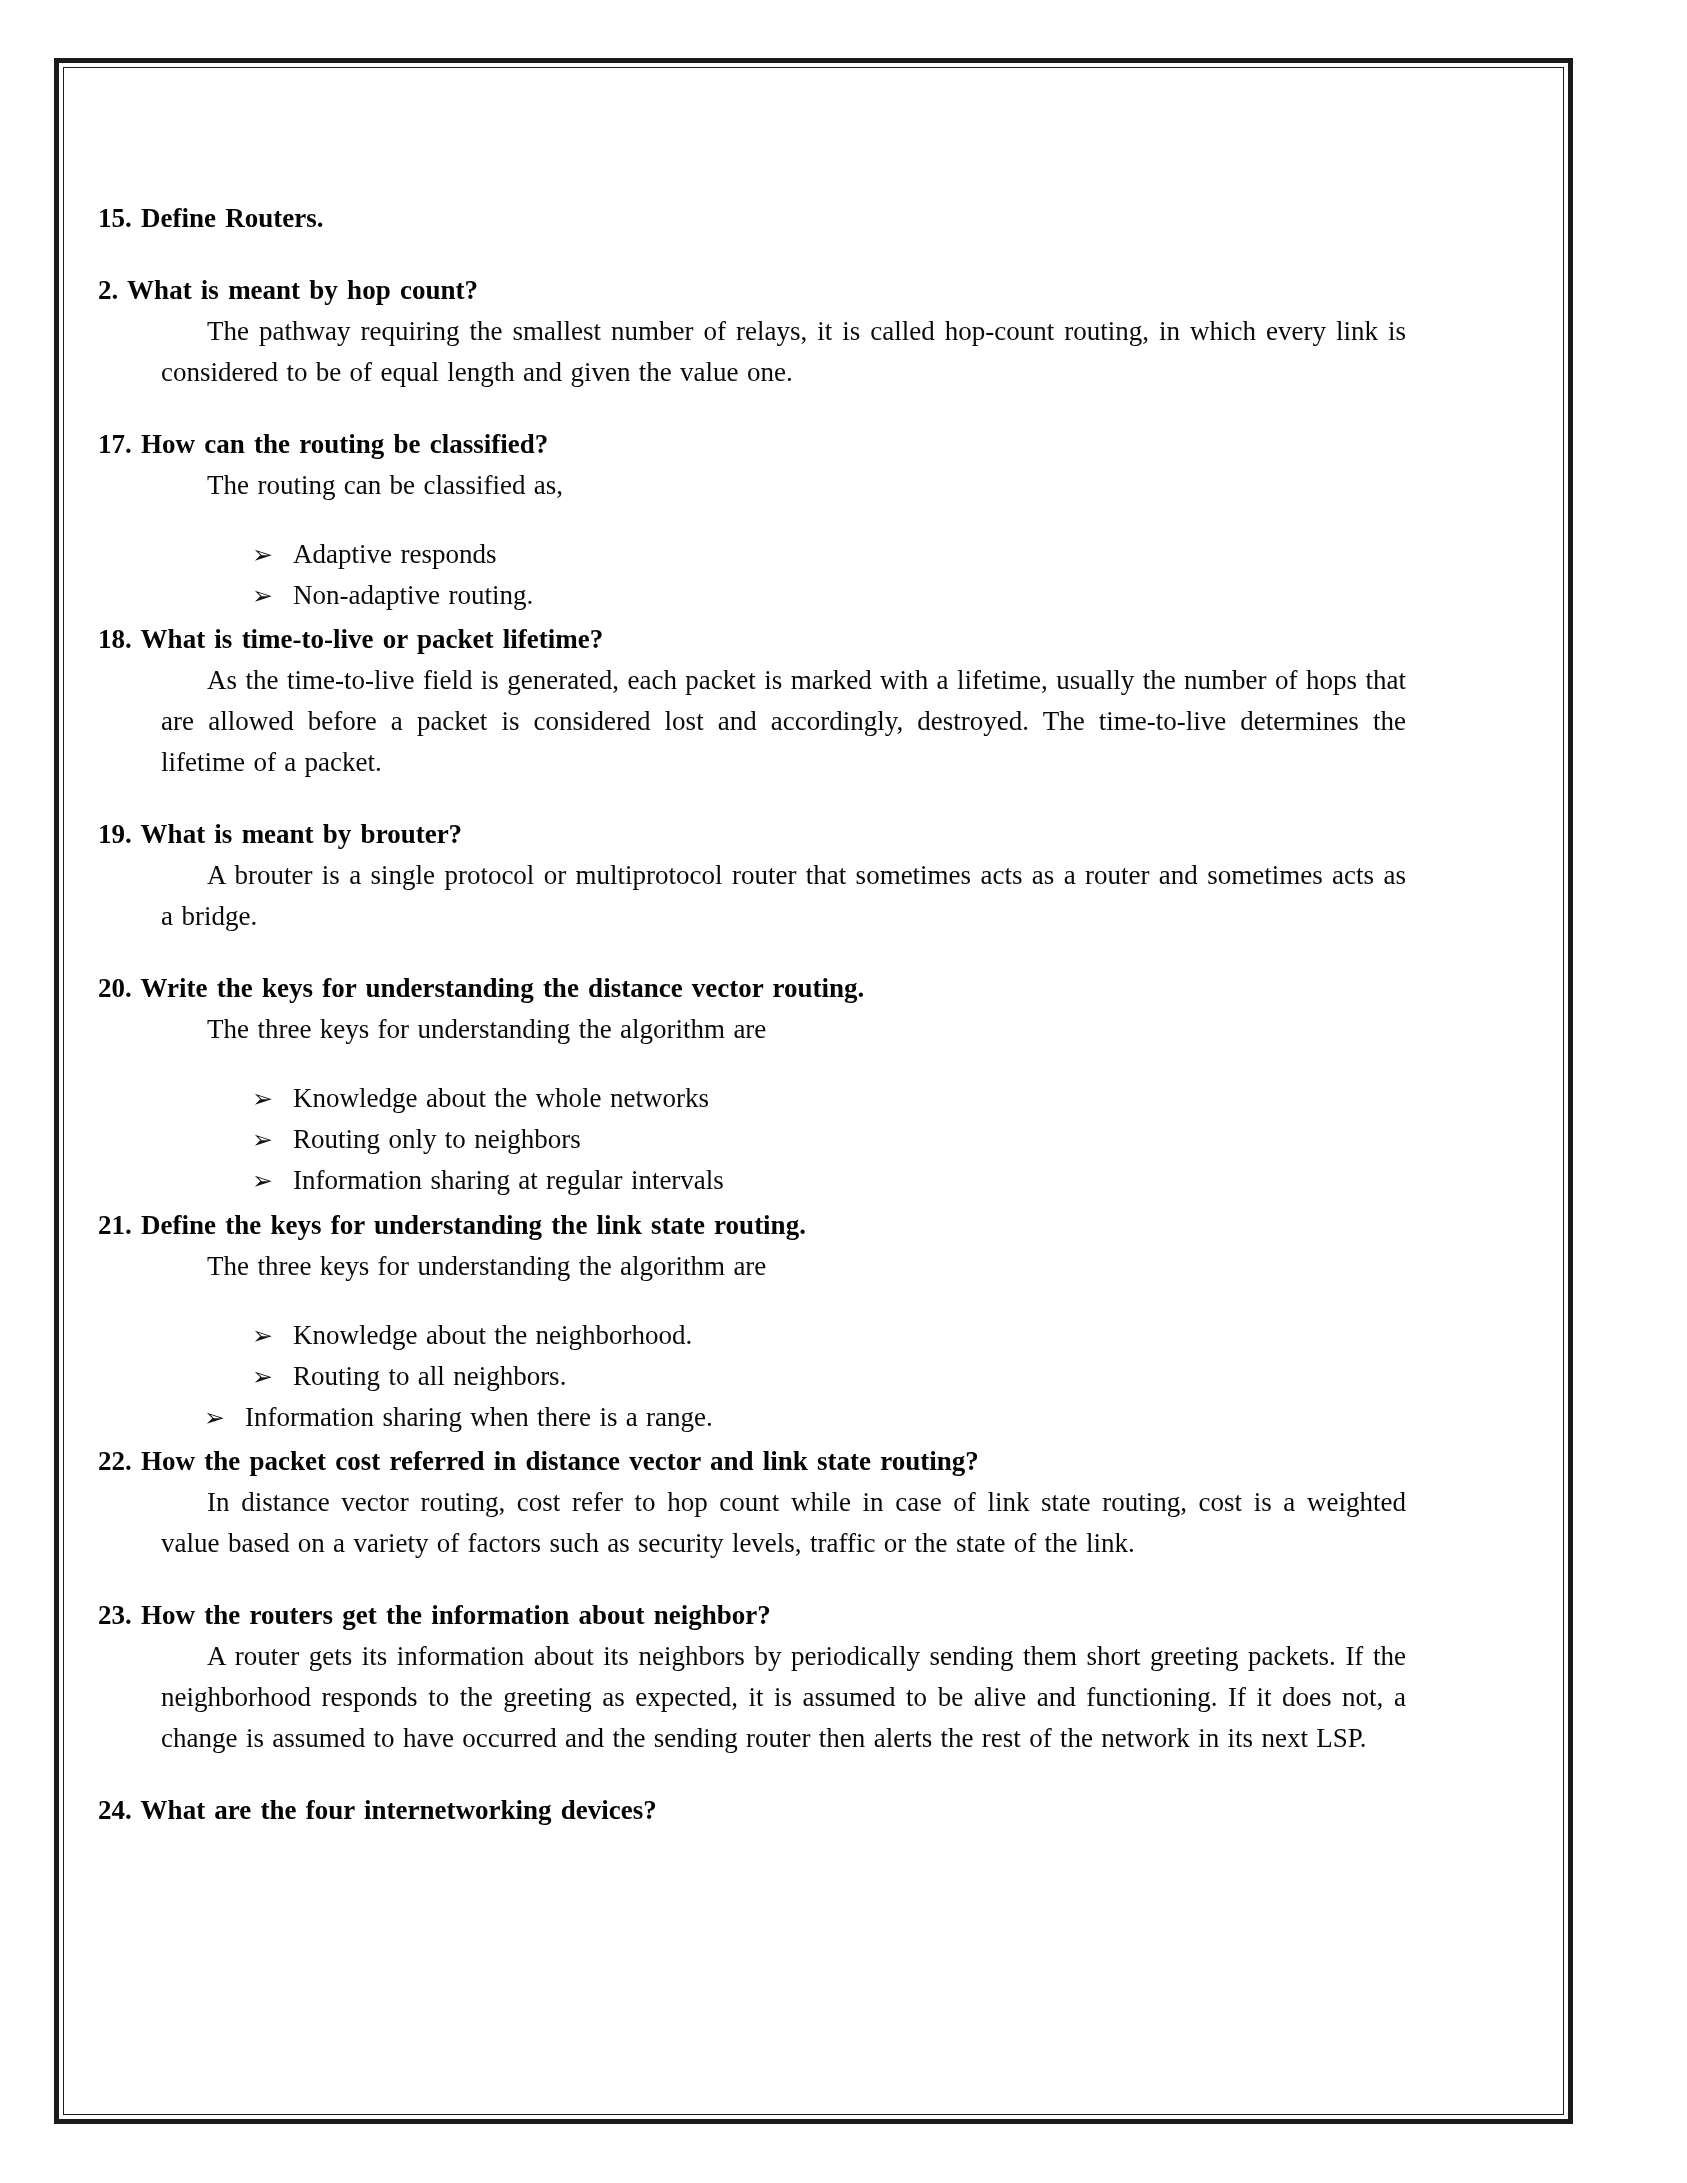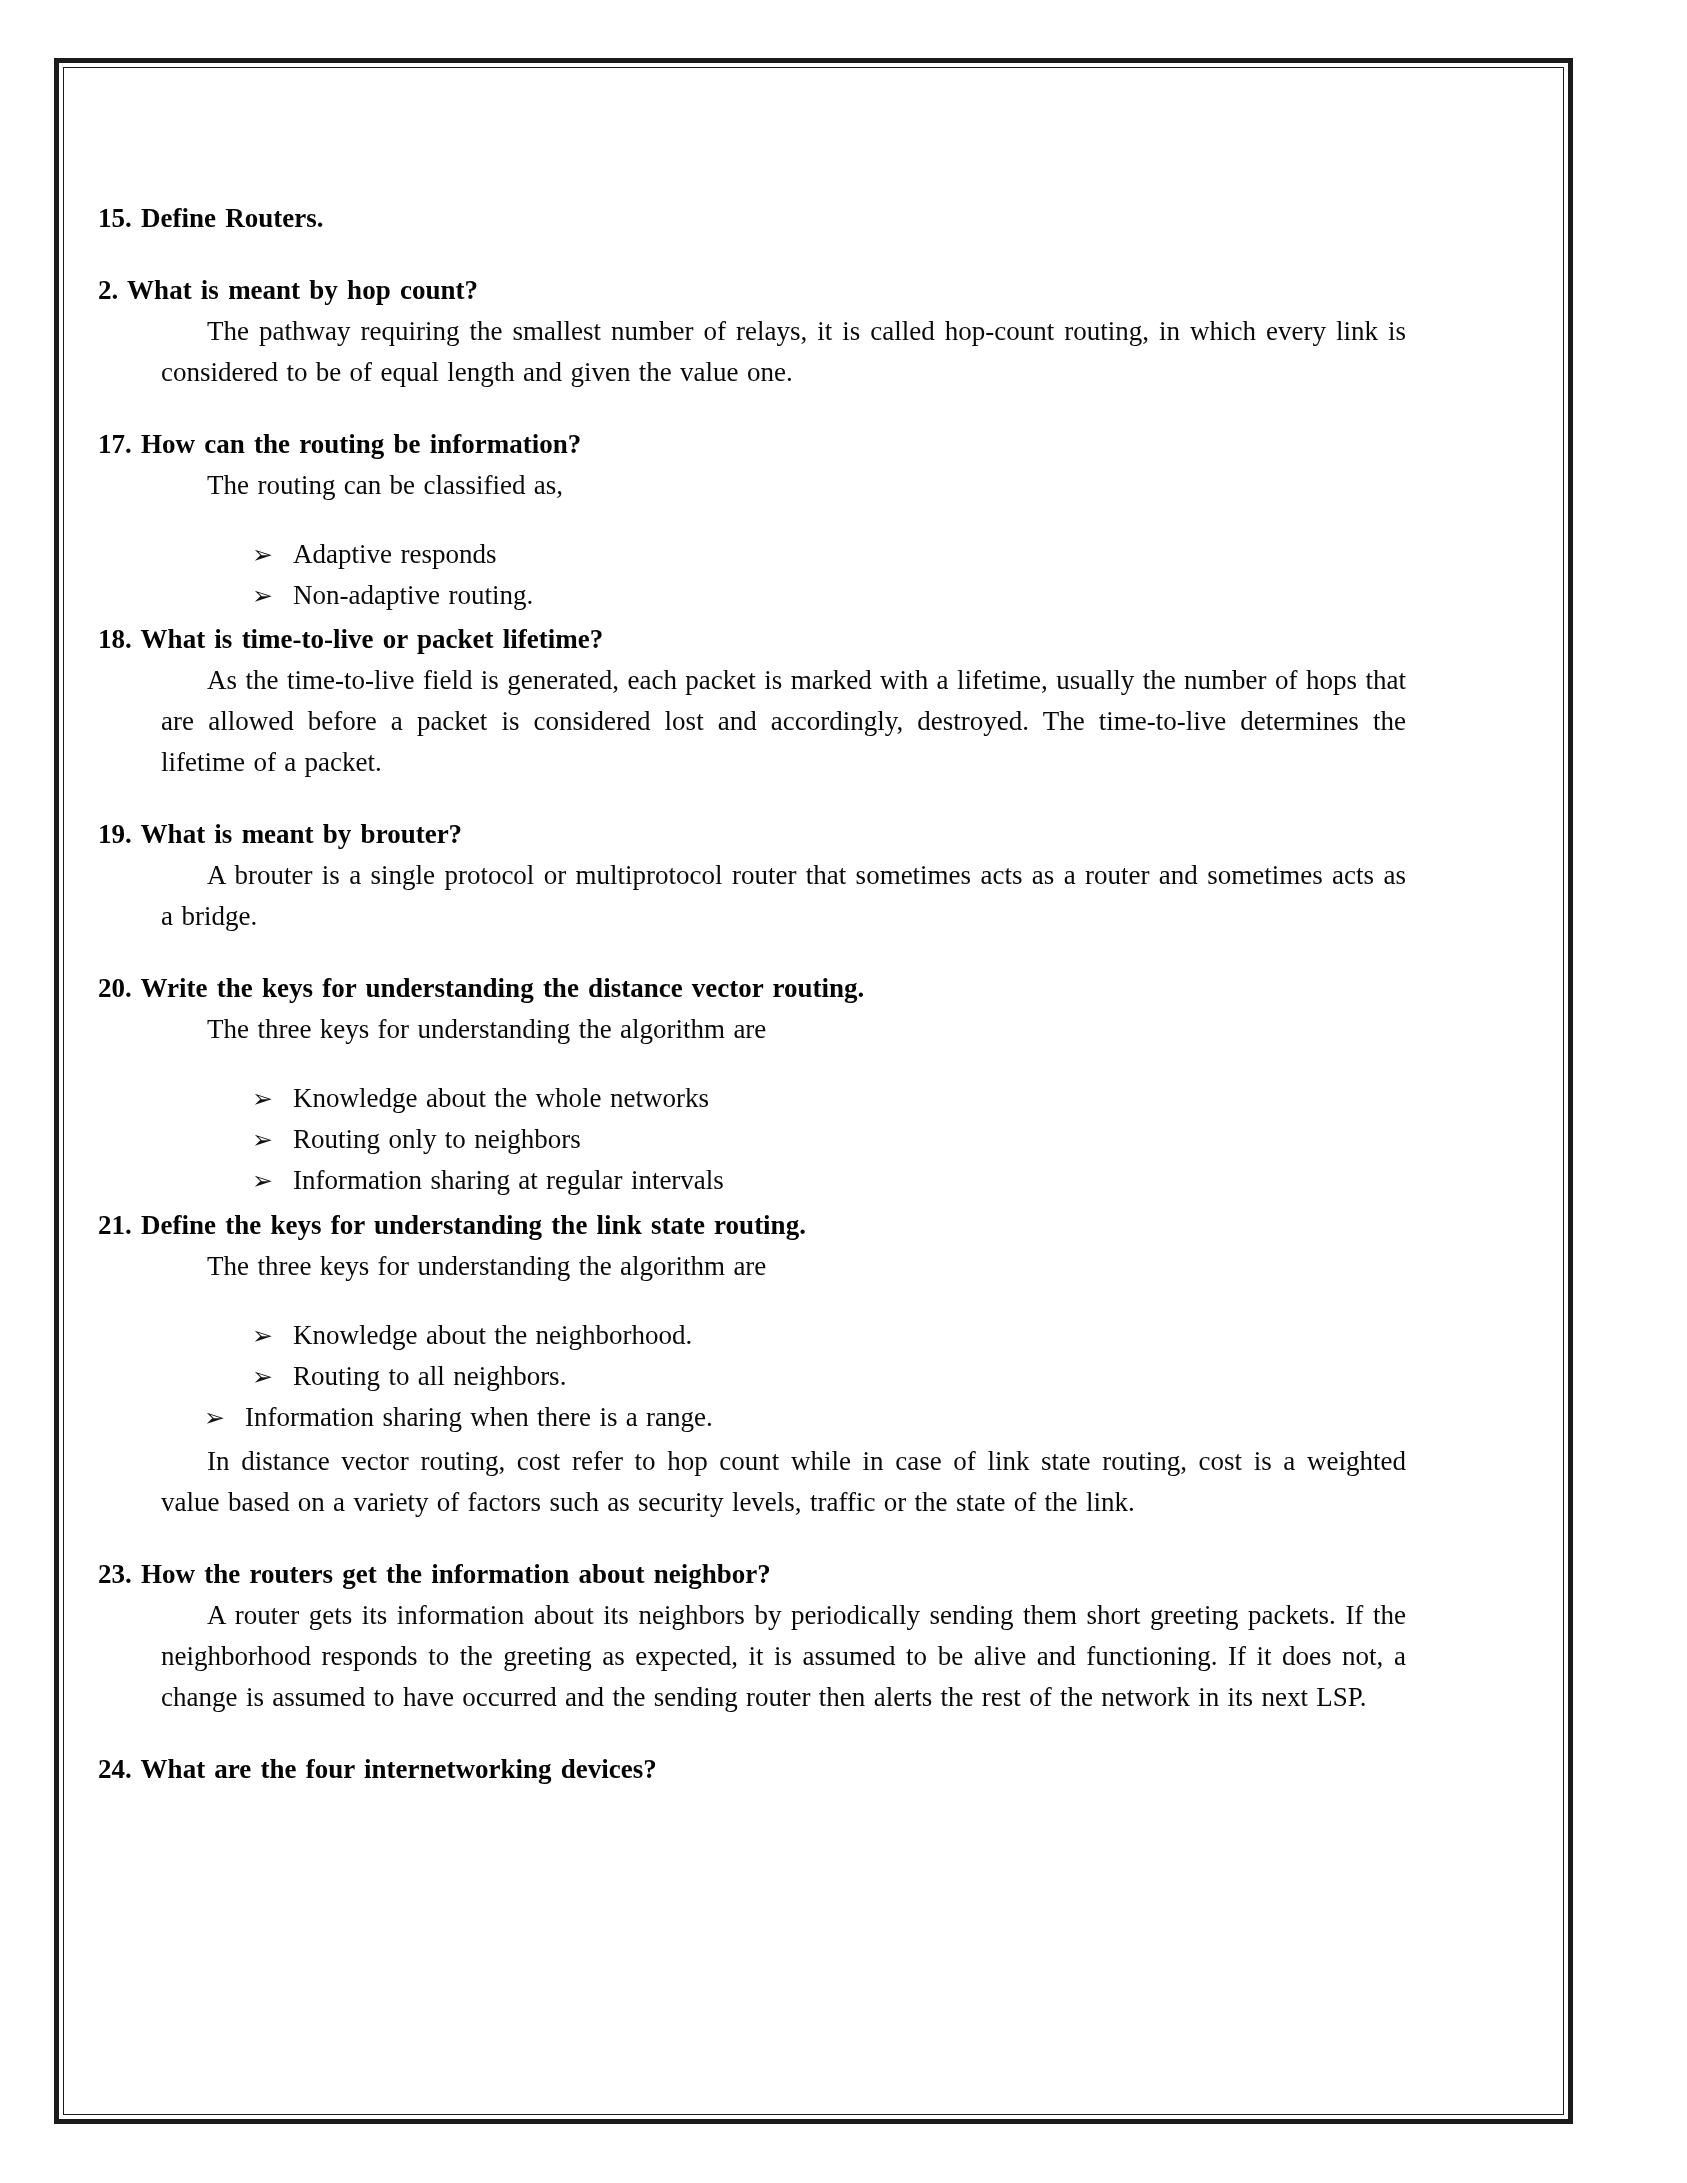--- a/index.html
+++ b/index.html
@@ -104,21 +104,21 @@
     <div class="frame-inner">
       <div class="content">
           <section class="qa-item">
             <h3 class="question"><span class="q-num">15. </span><span class="q-text">Define Routers.</span></h3>
           </section>
           <section class="qa-item">
             <h3 class="question"><span class="q-num">2. </span><span class="q-text">What is meant by hop count?</span></h3>
             <p class="answer">The pathway requiring the smallest number of relays, it is called hop-count routing, in which every link is considered to be of equal length and given the value one.</p>
           </section>
           <section class="qa-item has-bullets">
-            <h3 class="question"><span class="q-num">17. </span><span class="q-text">How can the routing be information?</span></h3>
+            <h3 class="question"><span class="q-num">17. </span><span class="q-text">How can the routing be classified?</span></h3>
             <p class="answer">The routing can be classified as,</p>
             <div class="bullets">
               <div class="bullet">
                 <span class="arrow">➢</span>
                 <span class="bullet-text">Adaptive responds</span>
               </div>
               <div class="bullet">
                 <span class="arrow">➢</span>
                 <span class="bullet-text">Non-adaptive routing.</span>
               </div>
@@ -162,20 +162,21 @@
                 <span class="arrow">➢</span>
                 <span class="bullet-text">Routing to all neighbors.</span>
               </div>
               <div class="bullet outdented">
                 <span class="arrow">➢</span>
                 <span class="bullet-text">Information sharing when there is a range.</span>
               </div>
             </div>
           </section>
           <section class="qa-item">
+            <h3 class="question"><span class="q-num">22. </span><span class="q-text">How the packet cost referred in distance vector and link state routing?</span></h3>
             <p class="answer">In distance vector routing, cost refer to hop count while in case of link state routing, cost is a weighted value based on a variety of factors such as security levels, traffic or the state of the link.</p>
           </section>
           <section class="qa-item">
             <h3 class="question"><span class="q-num">23. </span><span class="q-text">How the routers get the information about neighbor?</span></h3>
             <p class="answer">A router gets its information about its neighbors by periodically sending them short greeting packets. If the neighborhood responds to the greeting as expected, it is assumed to be alive and functioning. If it does not, a change is assumed to have occurred and the sending router then alerts the rest of the network in its next LSP.</p>
           </section>
           <section class="qa-item">
             <h3 class="question"><span class="q-num">24. </span><span class="q-text">What are the four internetworking devices?</span></h3>
           </section>
         </div>

